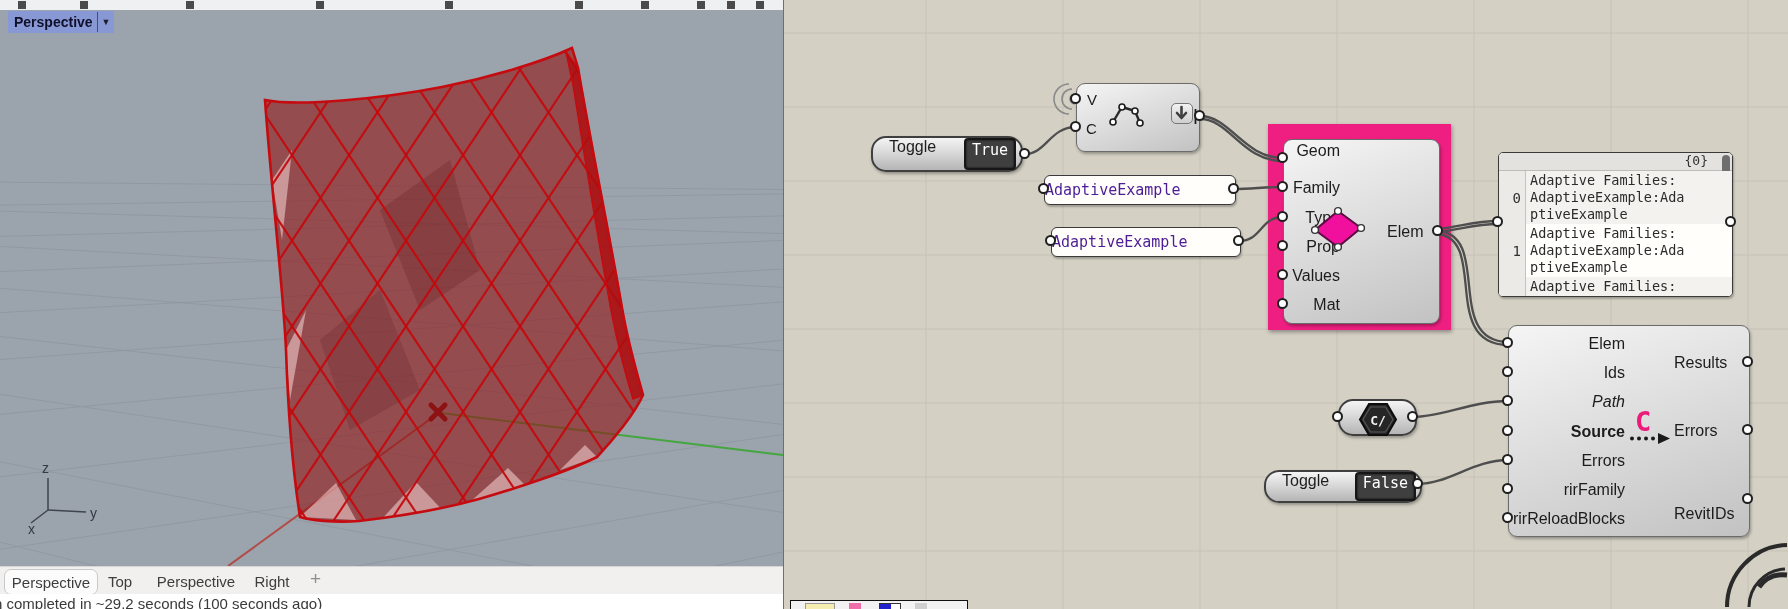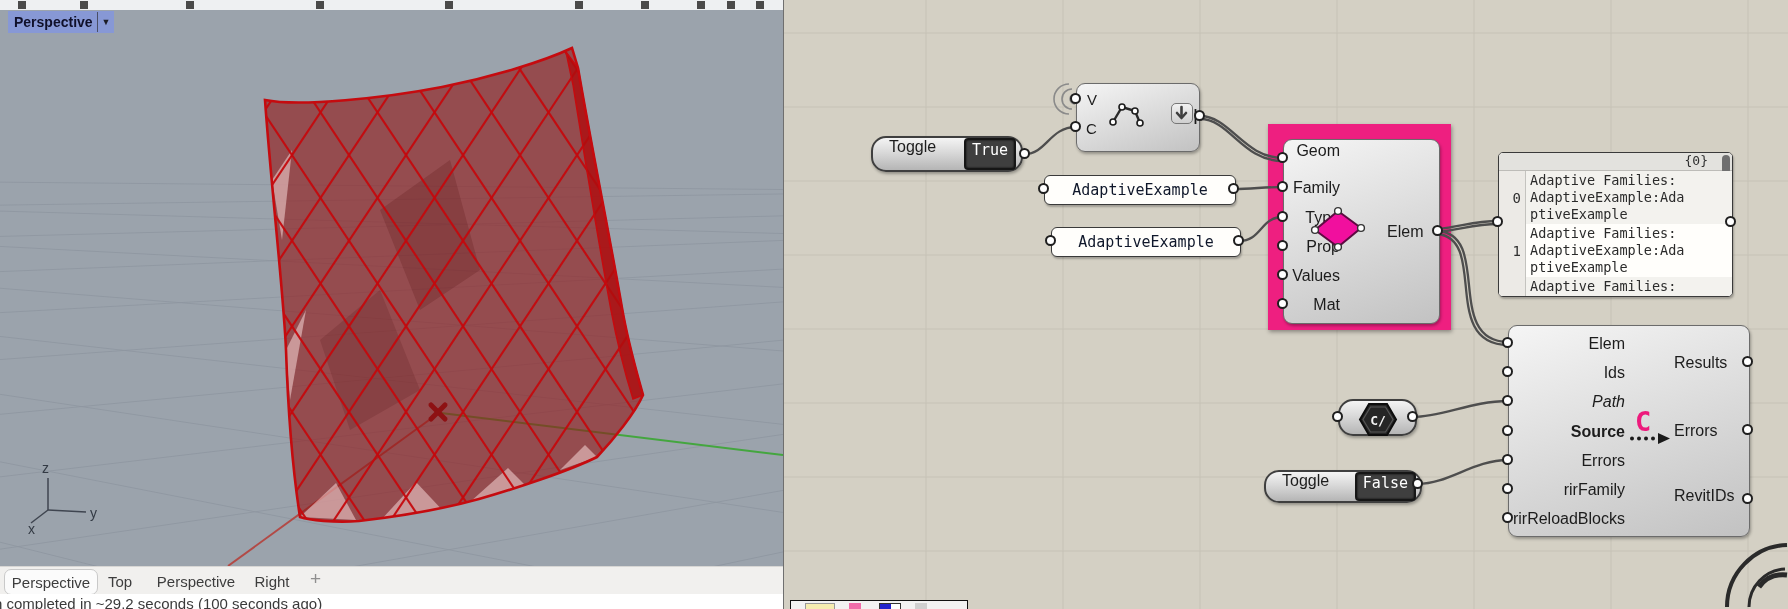--- a/index.html
+++ b/index.html
@@ -32,22 +32,22 @@
        box-shadow:1px 2px 3px rgba(0,0,0,.3);display:flex;z-index:2;}
   .cap .caplabel{font-size:16px;color:#1d1d1d;}
   .valbox{background:#3f3f3f;border:2px solid #161616;border-radius:4px;color:#fff;
           font-family:"DejaVu Sans Mono",monospace;font-size:15px;padding:0 6px;line-height:20px;
           box-shadow:inset 0 0 2px #000;}
   .nodebody{position:absolute;border:1.5px solid #6b6b6b;border-radius:9px;
        background:linear-gradient(160deg,#f5f5f5,#d9d9d9 55%,#c2c2c2);
        box-shadow:1px 2px 3px rgba(0,0,0,.3);z-index:2;}
   .plabel{position:absolute;font-size:17px;color:#1c1c1c;line-height:18px;}
   .ghpanel{position:absolute;background:#fffefb;border:1.5px solid #3a3a3a;border-radius:6px;
-       display:flex;align-items:center;justify-content:center;z-index:2;
-       font-family:"DejaVu Sans Mono",monospace;font-size:15px;color:#0f172a;
+       display:flex;align-items:center;z-index:2;
+       font-family:"DejaVu Sans Mono",monospace;font-size:15px;color:#4c1d95;
        box-shadow:1px 2px 2px rgba(0,0,0,.25);}
   #pink-sel{background:#ee1f80;z-index:1;box-shadow:1px 2px 4px rgba(0,0,0,.35);}
   #datapanel{background:#fffefb;border:1.5px solid #3a3a3a;border-radius:5px;overflow:hidden;z-index:2;
        font-family:"DejaVu Sans Mono",monospace;box-shadow:1px 2px 2px rgba(0,0,0,.25);}
   #dp-head{position:relative;height:17px;background:#e3e2de;border-bottom:1px solid #bdbcb8;
        font-size:13px;color:#2f2f2f;text-align:right;padding-right:24px;line-height:16px;}
   #dp-scroll{position:absolute;right:2px;top:2px;width:8px;height:19px;background:#6f6f6f;border-radius:4px;}
   .dp-row{position:relative;display:flex;}
   .dp-row.alt{background:#f3f2ee;}
   .dp-idx{width:27px;background:#eceae6;border-right:1px solid #c4c3bf;color:#2f2f2f;
@@ -328,21 +328,21 @@
     <div class="nodebody" style="left:724px;top:325px;width:240px;height:210px;">
       <div class="inlabel" style="left:0;top:9px;width:116px;">Elem</div>
       <div class="inlabel" style="left:0;top:38px;width:116px;">Ids</div>
       <div class="inlabel" style="left:0;top:67px;width:116px;font-style:italic;">Path</div>
       <div class="inlabel" style="left:0;top:97px;width:116px;font-weight:bold;">Source</div>
       <div class="inlabel" style="left:0;top:126px;width:116px;">Errors</div>
       <div class="inlabel" style="left:0;top:155px;width:116px;">rirFamily</div>
       <div class="inlabel" style="left:0;top:184px;width:116px;">rirReloadBlocks</div>
       <div class="outlabel" style="left:165px;top:28px;">Results</div>
       <div class="outlabel" style="left:165px;top:96px;">Errors</div>
-      <div class="outlabel" style="left:165px;top:161px;">RevitIDs</div>
+      <div class="outlabel" style="left:165px;top:179px;">RevitIDs</div>
       <div style="position:absolute;left:126px;top:80px;font-family:'DejaVu Sans Mono',monospace;font-weight:bold;
                   font-size:27px;color:#ed1a7c;">C</div>
       <svg style="position:absolute;left:120px;top:106px;" width="44" height="13">
         <g fill="#1a1a1a">
             <circle cx="3" cy="6.5" r="2"></circle>
             <circle cx="10" cy="6.5" r="2"></circle>
             <circle cx="17" cy="6.5" r="2"></circle>
             <circle cx="24" cy="6.5" r="2"></circle>
         <polygon points="29,1 41,6.5 29,12"></polygon>
           </g>

